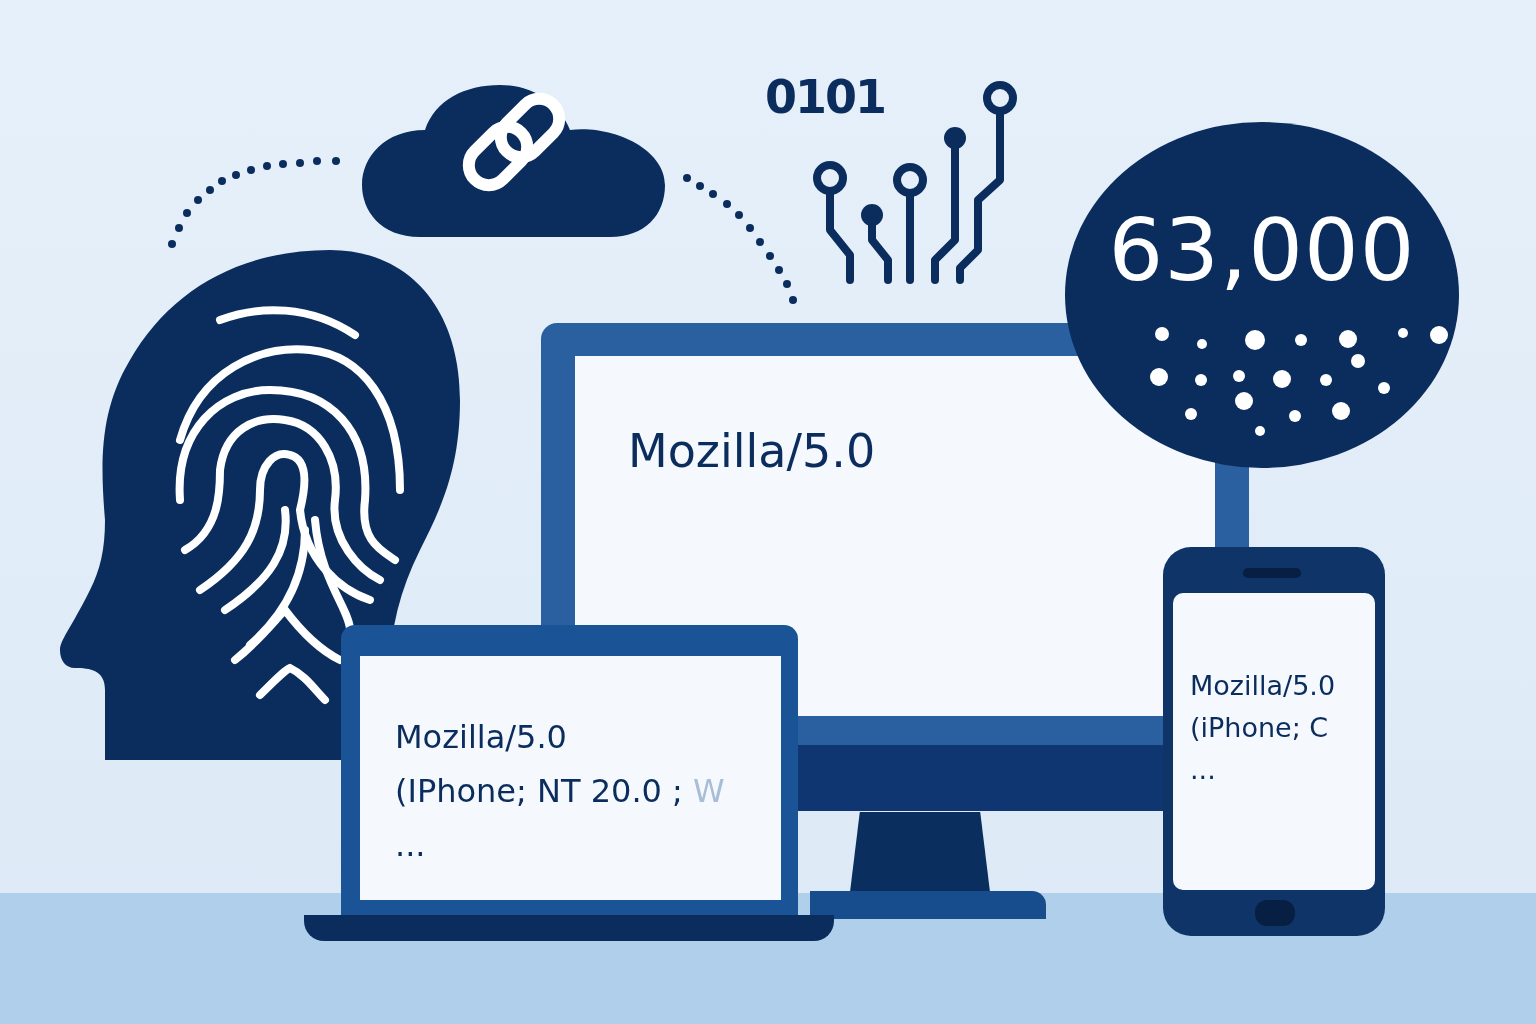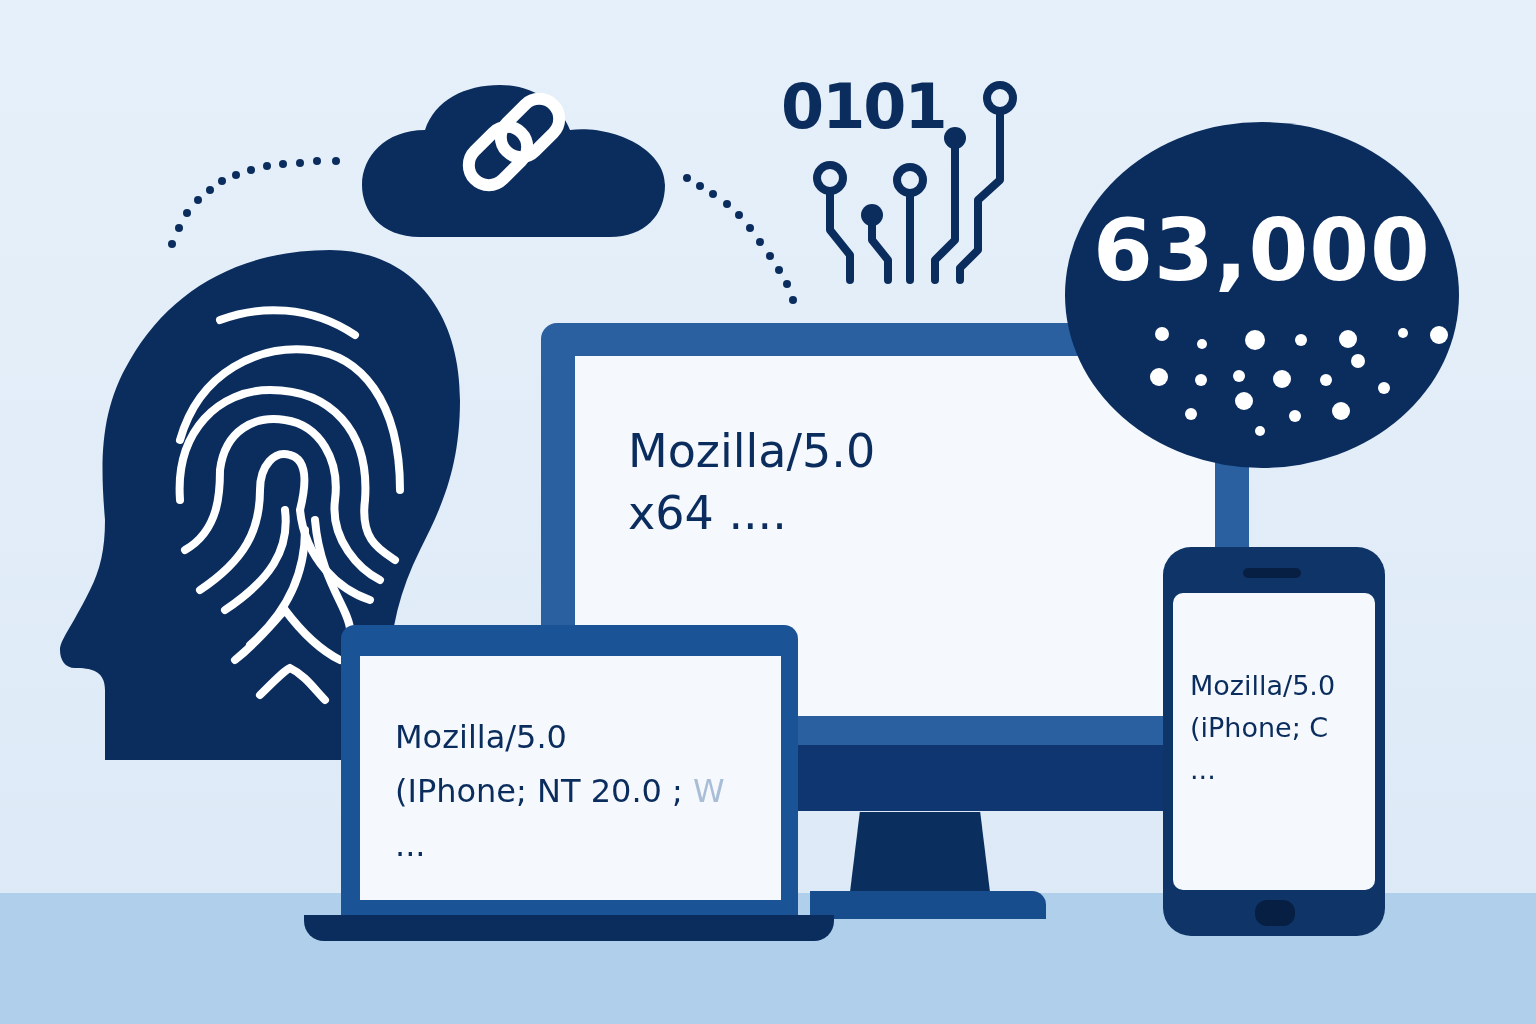--- a/index.html
+++ b/index.html
@@ -24,23 +24,23 @@
   .lap-text{left:395px;top:710px;font-size:32px;line-height:54px;color:#0b2d5e;white-space:nowrap;}
   .lap-fade{color:#a9bdd6;}
   
   .phone{left:1163px;top:547px;width:222px;height:389px;background:#0e3468;border-radius:28px;}
   .phone-speaker{left:1243px;top:568px;width:58px;height:10px;background:#071f43;border-radius:6px;}
   .phone-screen{left:1173px;top:593px;width:202px;height:297px;background:#f5f9fd;border-radius:10px;}
   .phone-btn{left:1255px;top:900px;width:40px;height:26px;background:#071f43;border-radius:12px;}
   .phone-text{left:1190px;top:665px;font-size:27px;line-height:42px;color:#0b2d5e;white-space:nowrap;}
   
   .stat{left:1065px;top:122px;width:394px;height:346px;background:#0b2d5e;border-radius:50%;}
-  .stat-value{left:1065px;top:200px;width:394px;text-align:center;font-size:86px;font-weight:bold;color:#fff;letter-spacing:1px;}
+  .stat-value{left:1065px;top:200px;width:394px;text-align:center;font-size:86px;font-weight:normal;color:#fff;letter-spacing:1px;}
   .dot{position:absolute;background:#fff;border-radius:50%;}
-  .binary{left:781px;top:70px;font-size:62px;font-weight:bold;color:#0b2d5e;letter-spacing:-2px;}
+  .binary{left:765px;top:70px;font-size:46px;font-weight:bold;color:#0b2d5e;letter-spacing:-2px;}
 </style>
 </head>
 <body>
 
 <div class="abs floor"></div>
 
 <svg class="abs" style="left:0;top:0" width="1536" height="1024">
   <g fill="#0b2d5e">
     <circle cx="172" cy="244" r="4"></circle>
       <circle cx="179" cy="228" r="4"></circle>
@@ -109,21 +109,20 @@
   </g>
 </svg>
 
 <div class="abs mon-bezel"></div>
 <div class="abs mon-screen"></div>
 <div class="abs mon-chin"></div>
 <div class="abs mon-neck"></div>
 <div class="abs mon-foot"></div>
 <div class="abs mon-text">
   <div>Mozilla/5.0</div>
-  <div>x64 ....</div>
 </div>
 
 <div class="abs stat">
   <div class="dot" style="left:90px;top:205px;width:14px;height:14px"></div>
   <div class="dot" style="left:132px;top:217px;width:10px;height:10px"></div>
   <div class="dot" style="left:180px;top:208px;width:20px;height:20px"></div>
   <div class="dot" style="left:230px;top:212px;width:12px;height:12px"></div>
   <div class="dot" style="left:274px;top:208px;width:18px;height:18px"></div>
   <div class="dot" style="left:333px;top:206px;width:10px;height:10px"></div>
   <div class="dot" style="left:365px;top:204px;width:18px;height:18px"></div>

